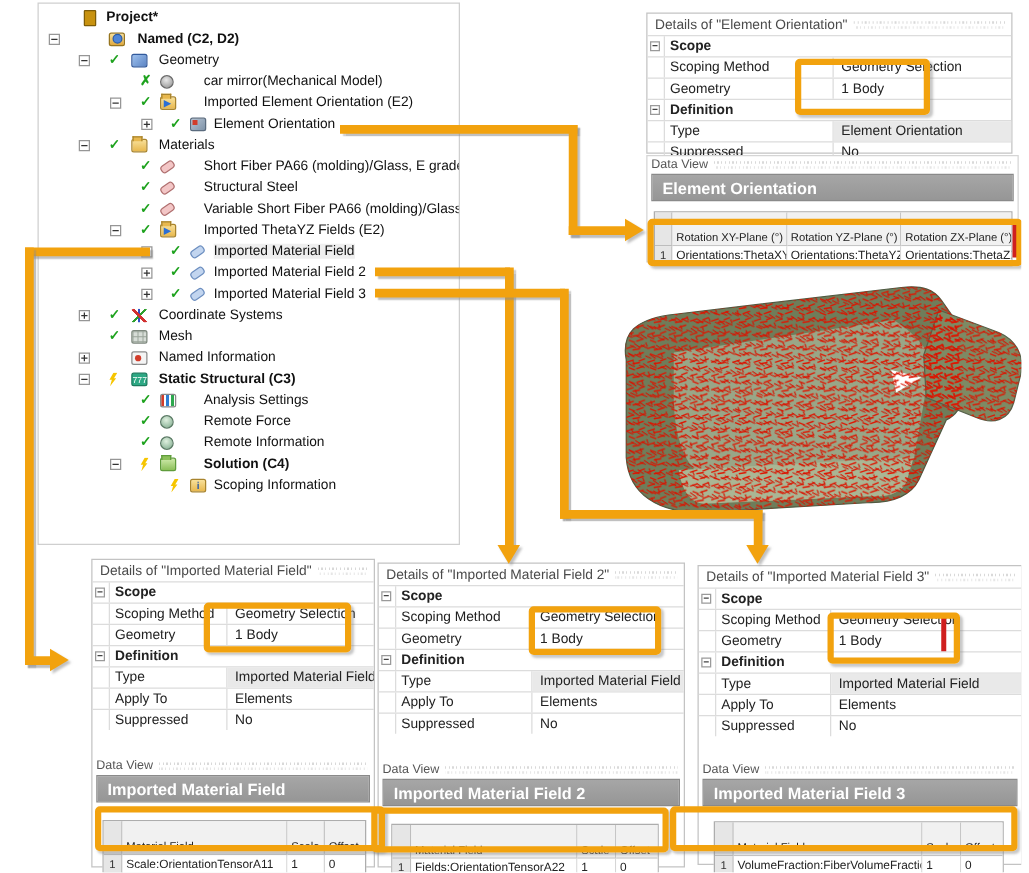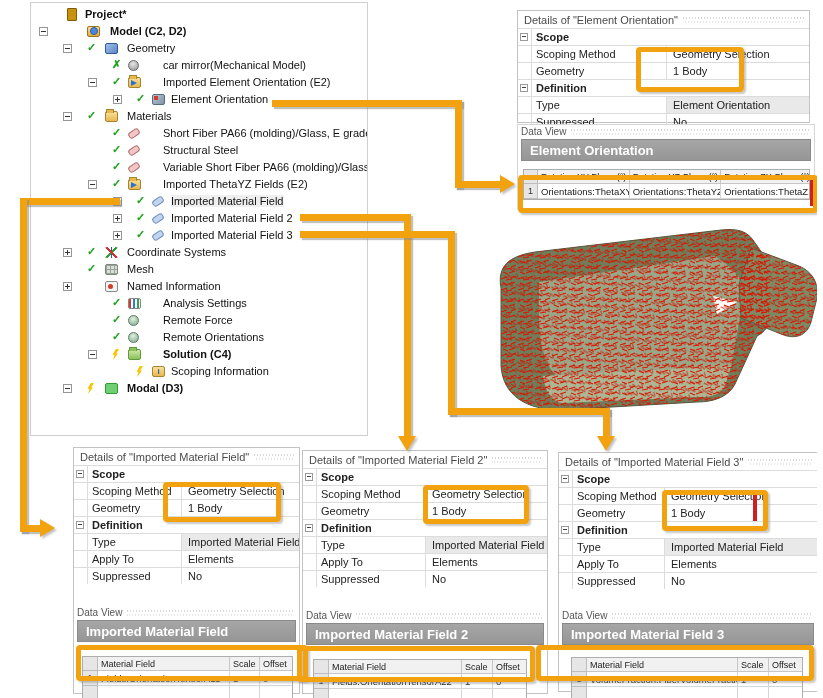--- a/index.html
+++ b/index.html
@@ -81,21 +81,21 @@
 
   
   .dvlabel{height:13px;font-size:10px;color:#555;display:flex;align-items:center;padding:0 5px 0 3px;}
   .dvtitle{height:20px;margin:1px 3px 0 3px;background:linear-gradient(#a6a6a6,#969696);border:1px solid #8a8a8a;
     color:#fff;font-size:13px;font-weight:bold;display:flex;align-items:center;padding-left:8px;}
   .dvtable{border:1px solid #adadad;background:#fff;}
   .dvr{display:flex;align-items:stretch;}
   .dvnum{width:14px;background:#e6e6e6;border-right:1px solid #bdbdbd;border-bottom:1px solid #bdbdbd;
     font-size:9px;display:flex;align-items:center;justify-content:center;color:#333;}
   .dvh{background:#f1f1f1;border-right:1px solid #c6c6c6;border-bottom:1px solid #c6c6c6;
-    font-size:9px;padding:2px 2px 1px 3px;white-space:nowrap;overflow:hidden;color:#222;}
+    font-size:9px;padding:15px 2px 1px 3px;white-space:nowrap;overflow:hidden;color:#222;}
   .dvc{border-right:1px solid #d6d6d6;border-bottom:1px solid #d6d6d6;background:#fff;
     font-size:9.5px;padding:2px 2px 1px 3px;white-space:nowrap;overflow:hidden;color:#222;}
 
   
   .aseg{position:absolute;background:#f2a20e;box-shadow:2px 2px 1px rgba(140,140,140,.55);}
   .ahead-right{position:absolute;width:0;height:0;border-top:9px solid transparent;border-bottom:9px solid transparent;
     border-left:15px solid #f2a20e;filter:drop-shadow(2px 2px 1px rgba(140,140,140,.55));}
   .ahead-down{position:absolute;width:0;height:0;border-left:9px solid transparent;border-right:9px solid transparent;
     border-top:15px solid #f2a20e;filter:drop-shadow(2px 2px 1px rgba(140,140,140,.55));}
   .hl{position:absolute;border:5px solid #f2a20e;border-radius:4px;box-shadow:2px 2px 2px rgba(130,130,130,.45);}
@@ -107,21 +107,21 @@
 <div id="stage">
 
   <div class="tree-panel">
     <div class="trow lv0 bold">
         <span class="ticon i-project"></span>
         <span class="lbl">Project*</span>
       </div>
     <div class="trow lv1 bold">
         <span class="ebox"></span>
         <span class="ticon i-model"></span>
-        <span class="lbl">Model (C2, D2)</span>
+        <span class="lbl">Named (C2, D2)</span>
       </div>
     <div class="trow lv2">
         <span class="ebox"></span>
         <span class="state check">✓</span>
         <span class="ticon i-geometry"></span>
         <span class="lbl">Geometry</span>
       </div>
     <div class="trow lv3">
         <span class="state cross">✗</span>
         <span class="ticon i-sphere"></span>
@@ -193,51 +193,51 @@
     <div class="trow lv2">
         <span class="state check">✓</span>
         <span class="ticon i-mesh"></span>
         <span class="lbl">Mesh</span>
       </div>
     <div class="trow lv2">
         <span class="ebox plus"></span>
         <span class="ticon i-namedsel"></span>
         <span class="lbl">Named Information</span>
       </div>
+    <div class="trow lv2 bold">
+        <span class="ebox"></span>
+        <span class="state bolt"></span>
+        <span class="ticon i-static">777</span>
+        <span class="lbl">Static Structural (C3)</span>
+      </div>
     <div class="trow lv3">
         <span class="state check">✓</span>
         <span class="ticon i-analysis"></span>
         <span class="lbl">Analysis Settings</span>
       </div>
     <div class="trow lv3">
         <span class="state check">✓</span>
         <span class="ticon i-remote"></span>
         <span class="lbl">Remote Force</span>
       </div>
     <div class="trow lv3">
         <span class="state check">✓</span>
         <span class="ticon i-remote"></span>
-        <span class="lbl">Remote Orientations</span>
+        <span class="lbl">Remote Information</span>
       </div>
     <div class="trow lv3 bold">
         <span class="ebox"></span>
         <span class="state bolt"></span>
         <span class="ticon i-solution"></span>
         <span class="lbl">Solution (C4)</span>
       </div>
     <div class="trow lv4">
         <span class="state bolt"></span>
         <span class="ticon i-solinfo">i</span>
         <span class="lbl">Scoping Information</span>
-      </div>
-    <div class="trow lv2 bold">
-        <span class="ebox"></span>
-        <span class="state bolt"></span>
-        <span class="ticon i-modal"></span>
-        <span class="lbl">Modal (D3)</span>
       </div>
   </div>
 
   <svg style="position:absolute;left:483px;top:226px;" width="340" height="216" viewBox="0 0 340 216">
     <defs>
       <pattern id="fib" width="17" height="11" patternUnits="userSpaceOnUse">
         <g stroke="#e01400" stroke-width="1.1" fill="none">
           <path d="M1,9 L7,7"></path>
             <path d="M9,3 L15,1"></path>
             <path d="M3,2 L8,4"></path>
@@ -378,21 +378,21 @@
     <div class="dvtitle">Imported Material Field</div>
     <div class="dvtable" style="margin:14px 6px 0 8px;">
       <div class="dvr">
         <div class="dvnum"></div>
         <div class="dvh" style="flex:1">Material Field</div>
         <div class="dvh" style="width:24px">Scale</div>
         <div class="dvh" style="width:27px;border-right:0">Offset</div>
       </div>
       <div class="dvr">
         <div class="dvnum">1</div>
-        <div class="dvc" style="flex:1">Fields:OrientationTensorA11</div>
+        <div class="dvc" style="flex:1">Scale:OrientationTensorA11</div>
         <div class="dvc" style="width:24px">1</div>
         <div class="dvc" style="width:27px;border-right:0">0</div>
       </div>
       <div class="dvr">
         <div class="dvnum">&nbsp;</div>
         <div class="dvc" style="flex:1">&nbsp;</div>
         <div class="dvc" style="width:24px"></div>
         <div class="dvc" style="width:27px;border-right:0"></div>
       </div>
     </div>

